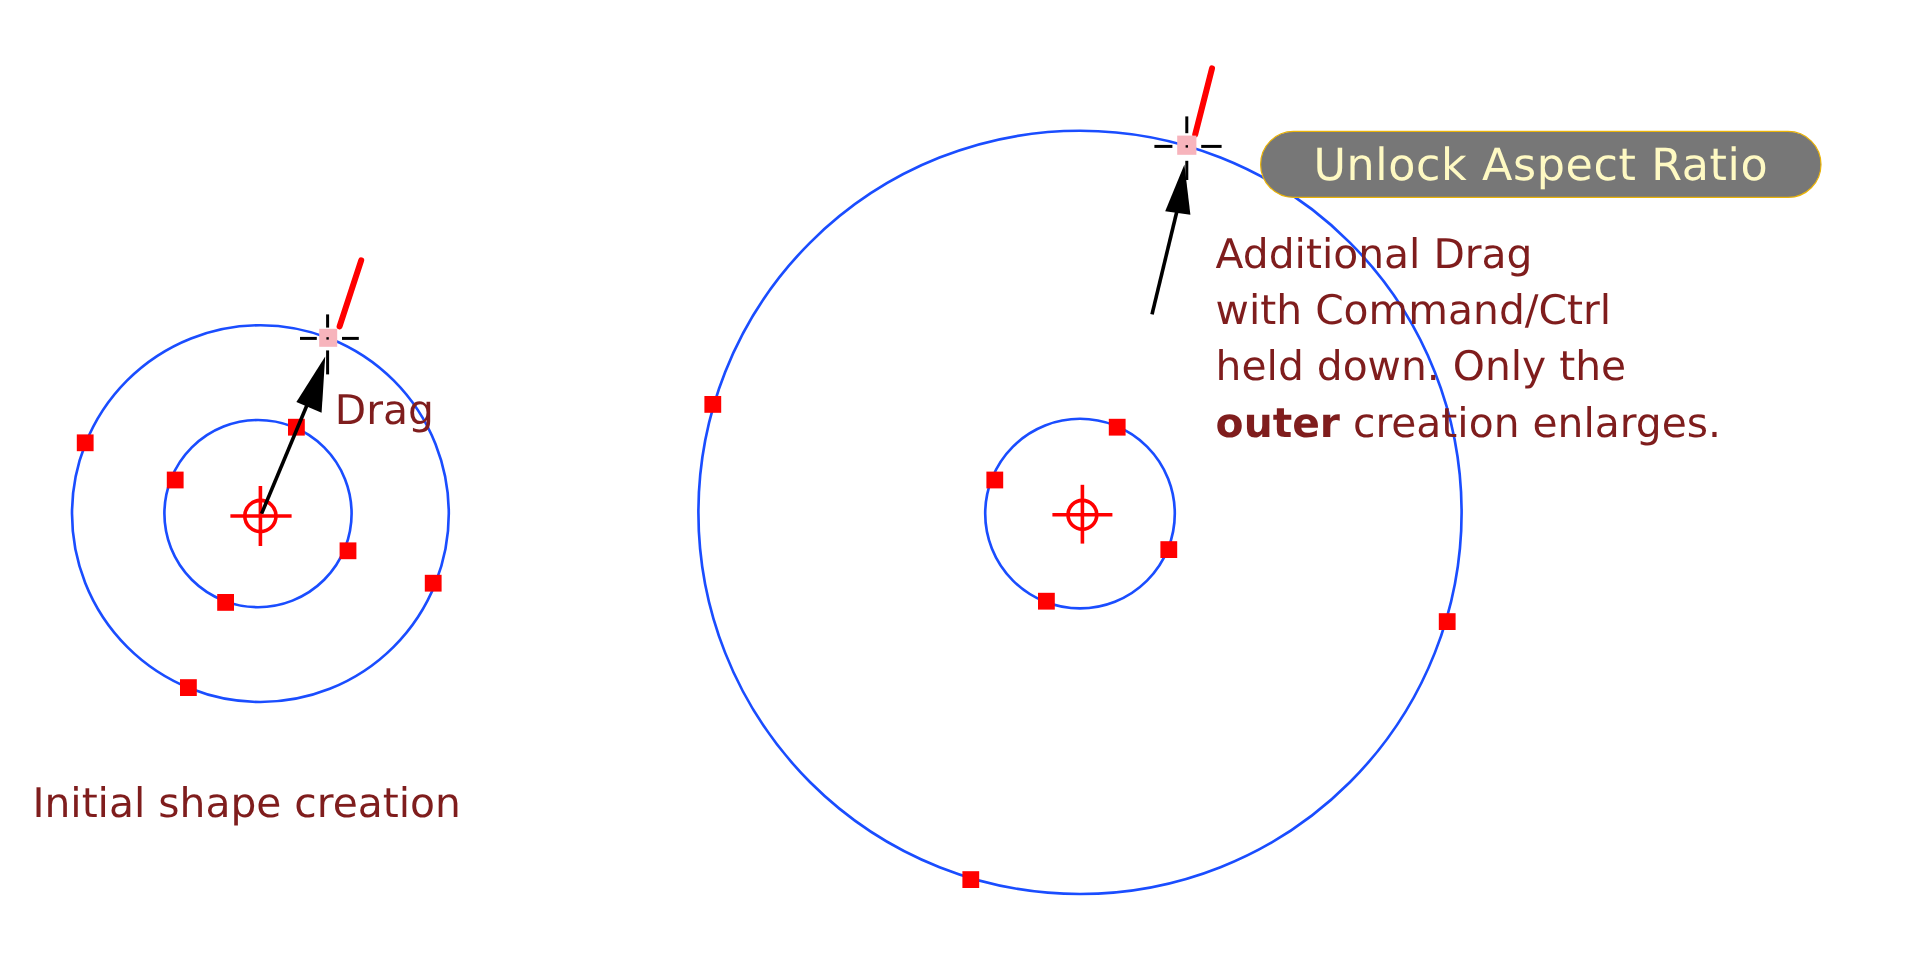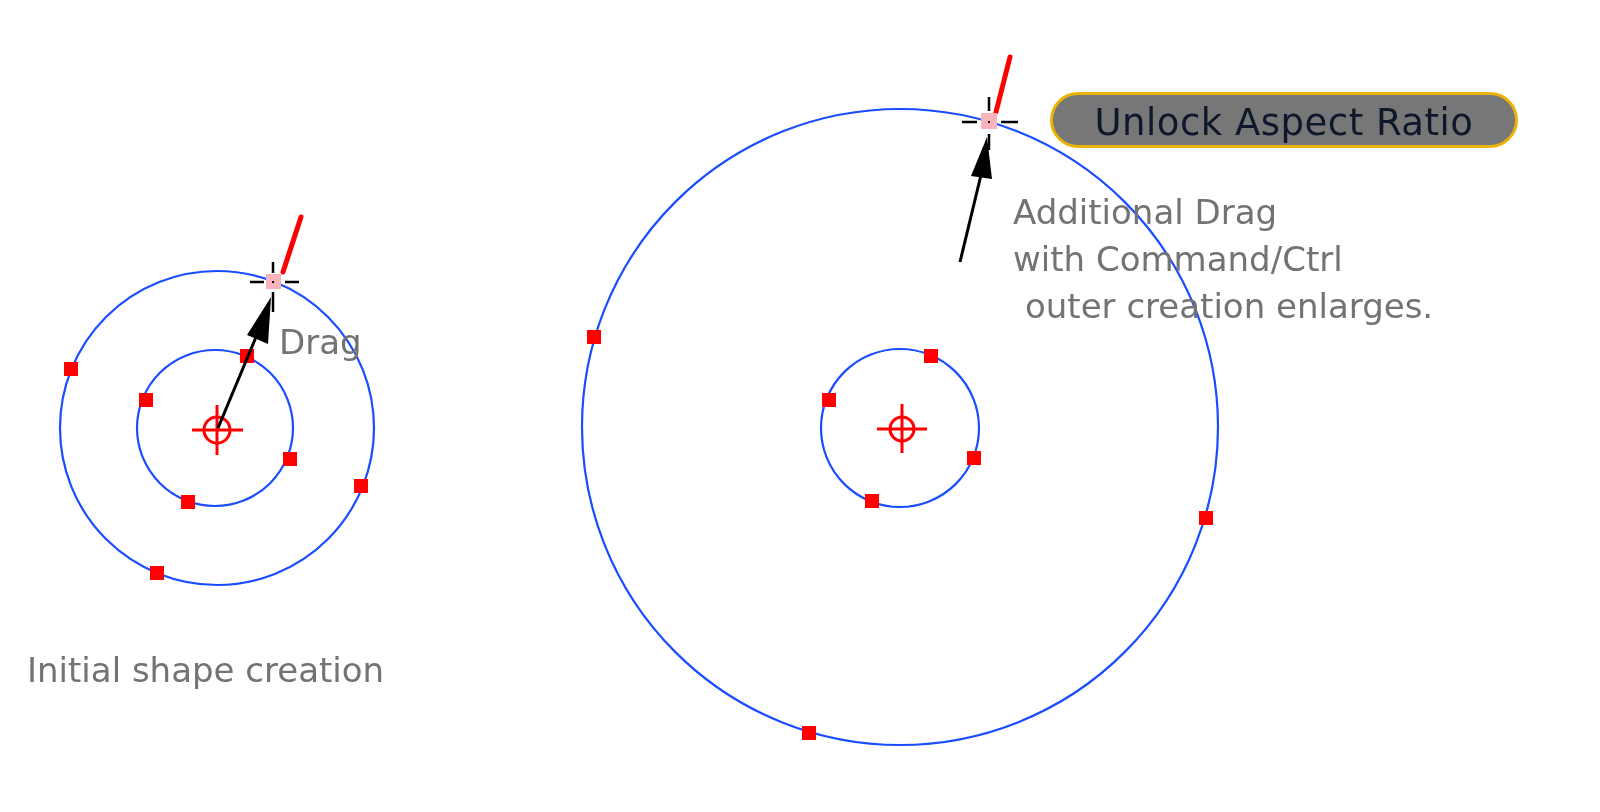--- a/index.html
+++ b/index.html
@@ -1,23 +1,23 @@
 <!DOCTYPE html>
 <html><head>
 <meta charset="utf-8">
 <style>
   html, body { margin: 0; padding: 0; background: #ffffff; }
   body { width: 1600px; height: 812px; position: relative; overflow: hidden;
          font-family: "DejaVu Sans", "Liberation Sans", sans-serif; color: #111; }
   svg.stage { position: absolute; left: 0; top: 0; }
-  .label { position: absolute; font-size: 34px; line-height: 47px; color: #737373; white-space: nowrap; }
-  .label b { font-weight: normal; margin-left: 12px; }
-  .pill { position: absolute; left: 1050px; top: 92px; width: 468px; height: 56px;
-          background: #777777; border: 3px solid #eab308; border-radius: 28px;
-          color: #0f172a; font-size: 37px; line-height: 56px; text-align: center;
+  .label { position: absolute; font-size: 34px; line-height: 47px; color: #7f1d1d; white-space: nowrap; }
+  .label b { font-weight: bold; }
+  .pill { position: absolute; left: 1050px; top: 109px; width: 468px; height: 56px;
+          background: #777777; border: 1px solid #eab308; border-radius: 28px;
+          color: #fef9c3; font-size: 37px; line-height: 56px; text-align: center;
           box-sizing: border-box; letter-spacing: 0.5px; }
 </style>
 </head>
 <body>
 
 <svg class="stage" width="1600" height="812" viewBox="0 0 1600 812">
   <defs>
     <marker id="arrowhead" markerWidth="10" markerHeight="10" refX="7" refY="5" orient="auto" markerUnits="userSpaceOnUse">
     </marker>
   </defs>
@@ -96,14 +96,15 @@
 </svg>
 
 <div class="label" style="left:279px; top:319px;">Drag</div>
 <div class="label" style="left:27px; top:647px;">Initial shape creation</div>
 
 <div class="pill">Unlock Aspect Ratio</div>
 
 <div class="label" style="left:1013px; top:189px;">
   <div>Additional Drag</div>
   <div>with Command/Ctrl</div>
+  <div>held down. Only the</div>
   <div><b>outer</b><span> creation enlarges.</span></div>
 </div>
 
 </body></html>

